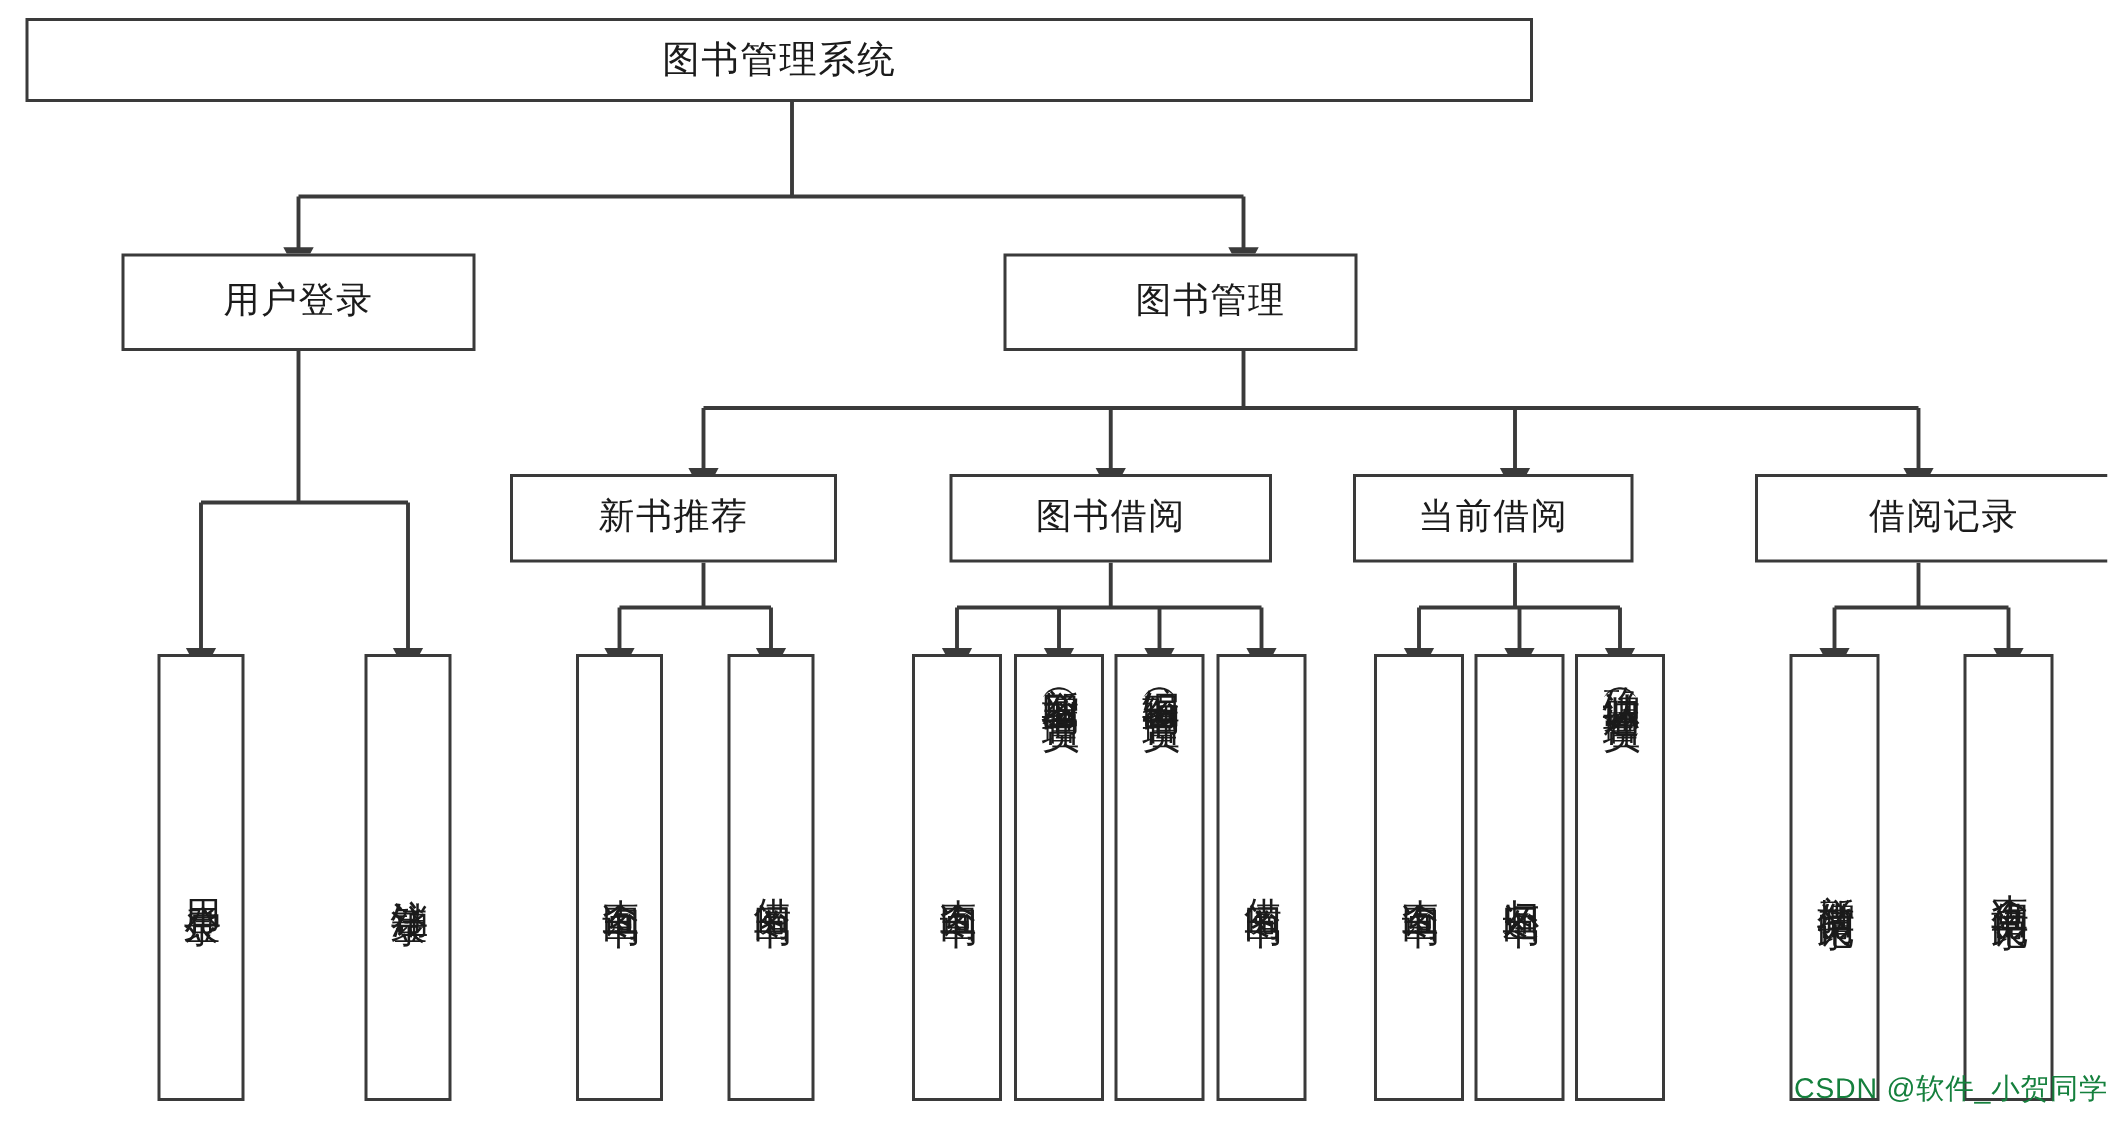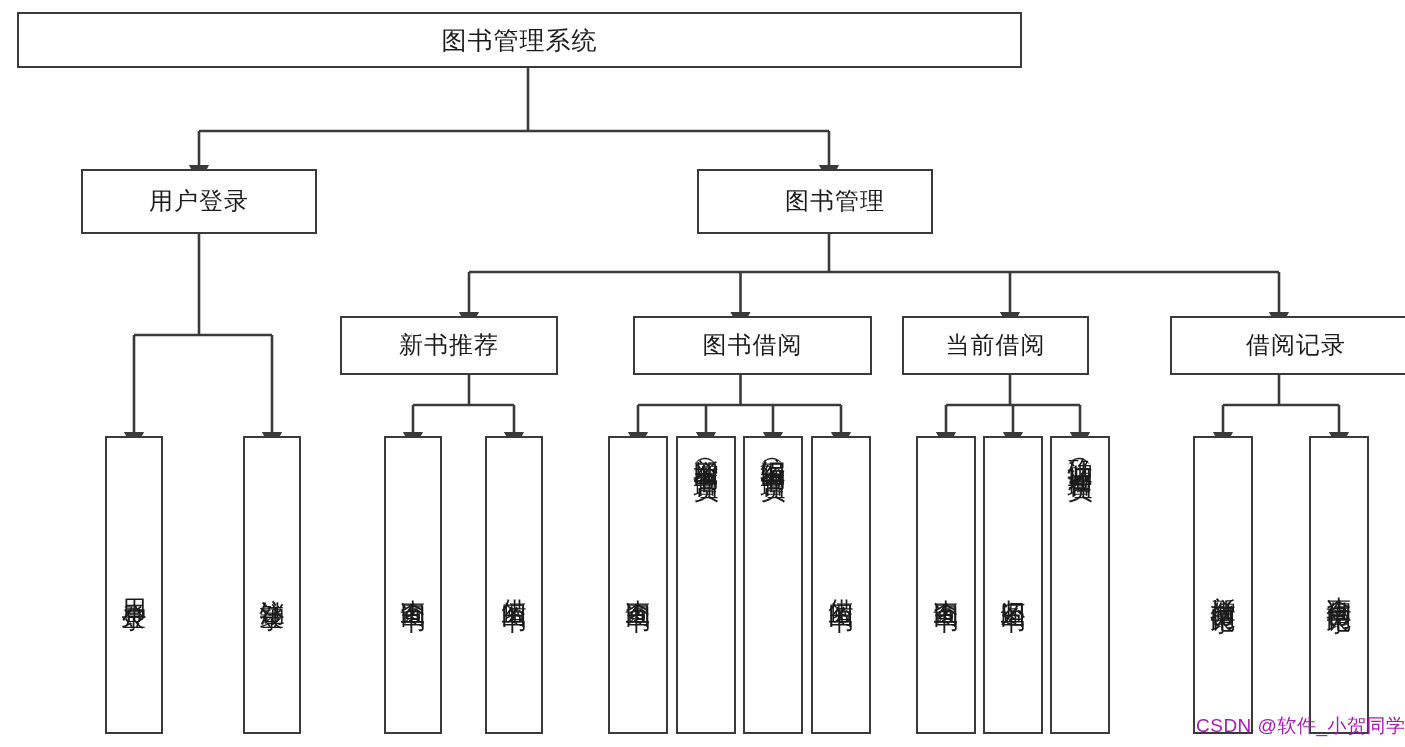--- a/index.html
+++ b/index.html
@@ -64,21 +64,21 @@
     letter-spacing: 3px;
     line-height: 1;
     white-space: nowrap;
   }
   .node.vert.centered {
     align-items: center;
   }
   .watermark {
     position: absolute;
     font-size: 19px;
-    color: #a21caf;
+    color: #15803d;
     letter-spacing: 0.5px;
     white-space: nowrap;
     user-select: none;
   }
 </style>
 </head>
 <body>
 
 <div id="diagram-canvas">
 
@@ -125,27 +125,27 @@
       </g>
   </svg>
 
   <div id="node-layer">
       <div class="node horiz root" style="left: 17px; top: 12px; width: 1005px; height: 56px;">
         <span class="node-label">图书管理系统</span>
       </div>
       <div class="node horiz" style="left: 81px; top: 169px; width: 236px; height: 65px;">
         <span class="node-label">用户登录</span>
       </div>
-      <div class="node horiz" style="left: 697px; top: 169px; width: 236px; height: 65px; padding-left: 40px;">
+      <div class="node horiz" style="left: 669px; top: 169px; width: 236px; height: 65px; padding-left: 40px;">
         <span class="node-label">图书管理</span>
       </div>
       <div class="node horiz" style="left: 340px; top: 316px; width: 218px; height: 59px;">
         <span class="node-label">新书推荐</span>
       </div>
-      <div class="node horiz" style="left: 633px; top: 316px; width: 239px; height: 59px;">
+      <div class="node horiz" style="left: 633px; top: 316px; width: 215px; height: 59px;">
         <span class="node-label">图书借阅</span>
       </div>
       <div class="node horiz" style="left: 902px; top: 316px; width: 187px; height: 59px;">
         <span class="node-label">当前借阅</span>
       </div>
       <div class="node horiz" style="left: 1170px; top: 316px; width: 252px; height: 59px;">
         <span class="node-label">借阅记录</span>
       </div>
       <div class="node vert centered" style="left: 105px; top: 436px; width: 58px; height: 298px;">
         <span class="node-label">用户登录</span>

